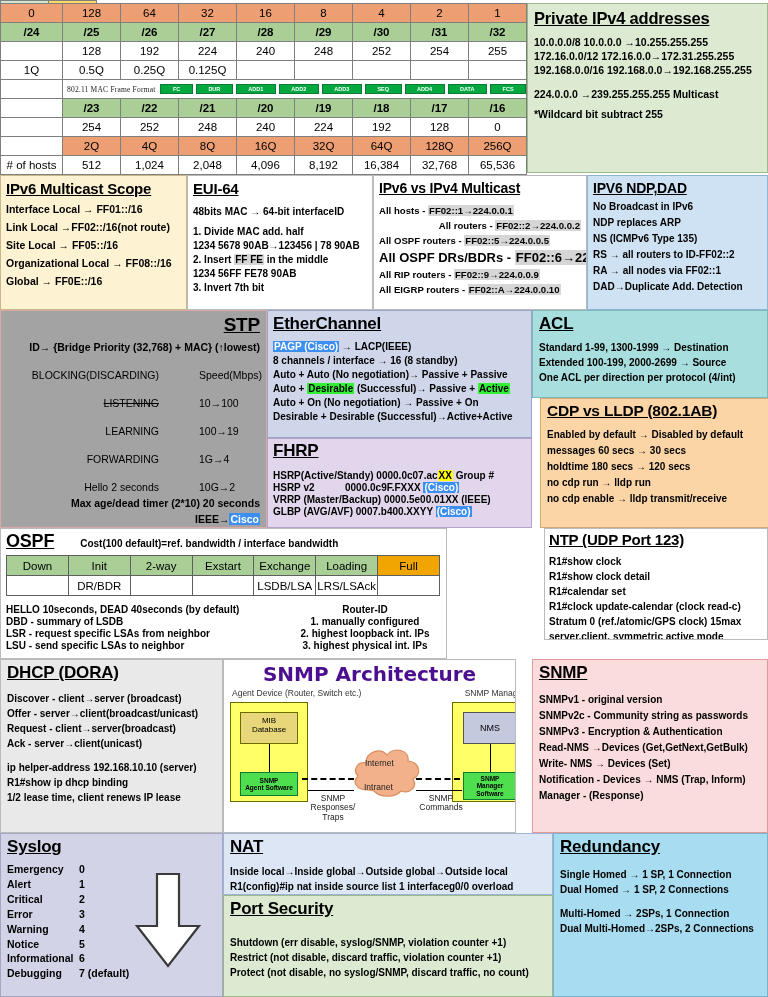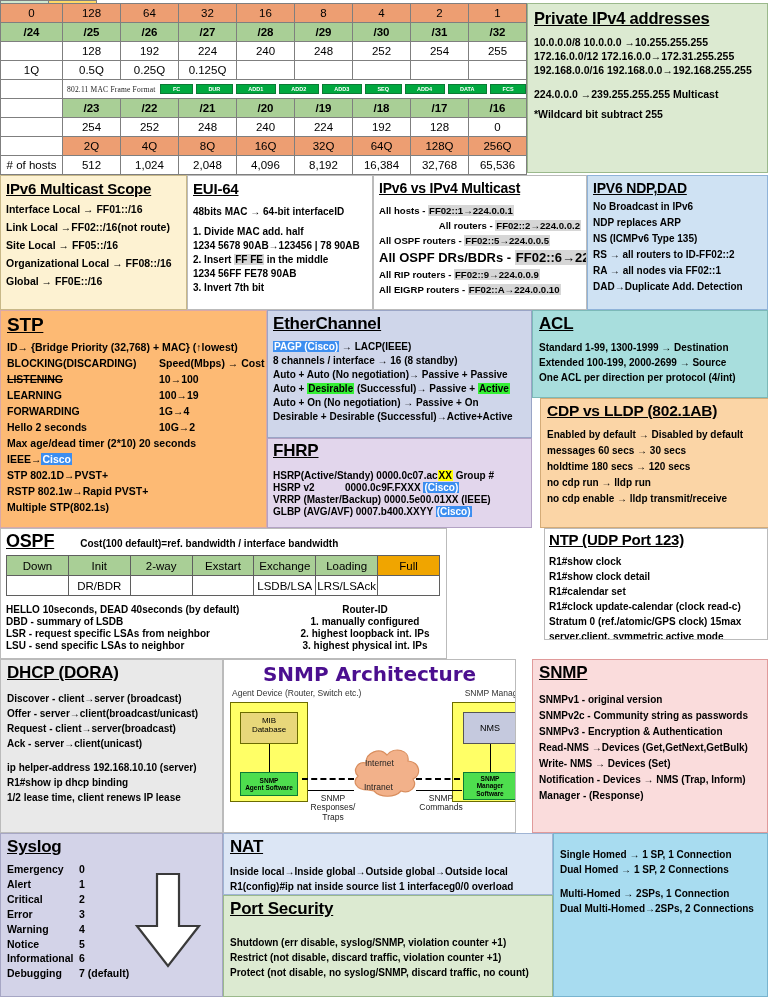--- a/index.html
+++ b/index.html
@@ -63,23 +63,23 @@
   #ipv6-mcast .ln { font-size:9.6px; margin-top:4px; }
   .hl-gray { background:#d6d6d6; padding:0 1px; }
 
   #ipv6-ndp { left:587px; top:175px; width:181px; height:135px;
      background:#cfe2f3; border:1px solid #8fb3d9; padding:4px 5px; }
   #ipv6-ndp .hd { font-size:14px; }
   #ipv6-ndp .ln { font-size:10px; margin-top:5px; }
 
   
   #stp { left:0; top:310px; width:267px; height:218px;
-     background:#fdba74; border:1px solid #d9a8a8; padding:3px 6px; }
+     background:#a3a3a3; border:1px solid #d9a8a8; padding:3px 6px;text-align:right; }
   #stp .hd { font-size:19px; }
-  .stp-row { display:flex; font-size:10.5px; font-weight:bold; margin-top:4px; }
+  .stp-row { display:flex; font-size:10.5px; font-weight:normal; margin-top:16px;gap:40px; }
   .stp-l { flex:0 0 152px; }
   .stp-r { flex:0 0 auto; }
   .strike { text-decoration:line-through; }
   .hl-blue { background:#3c8ef0; color:#fff; padding:0 1px; }
 
   #etherchannel { left:267px; top:310px; width:265px; height:128px;
      background:#cfd6ea; border:1px solid #9aa5c6; padding:3px 5px; }
   #etherchannel .hd { font-size:17px; }
   #etherchannel .ln { font-size:10px; margin-top:3px; }
   .hl-green { background:#34f034; padding:0 1px; }
@@ -654,20 +654,21 @@
 
   <div class="blk" id="portsec">
     <div class="hd">Port Security</div>
     <div style="height:14px"></div>
     <div class="ln">Shutdown (err disable, syslog/SNMP, violation counter +1)</div>
     <div class="ln">Restrict (not disable, discard traffic, violation counter +1)</div>
     <div class="ln">Protect (not disable, no syslog/SNMP, discard traffic, no count)</div>
   </div>
 
   <div class="blk" id="redundancy">
+    <div class="hd">Redundancy</div>
     <div style="height:8px"></div>
     <div class="ln">Single Homed → 1 SP, 1 Connection</div>
     <div class="ln">Dual Homed → 1 SP, 2 Connections</div>
     <div class="ln gap">Multi-Homed → 2SPs, 1 Connection</div>
     <div class="ln">Dual Multi-Homed→2SPs, 2 Connections</div>
   </div>
 
 </div>
 
 </body></html>

